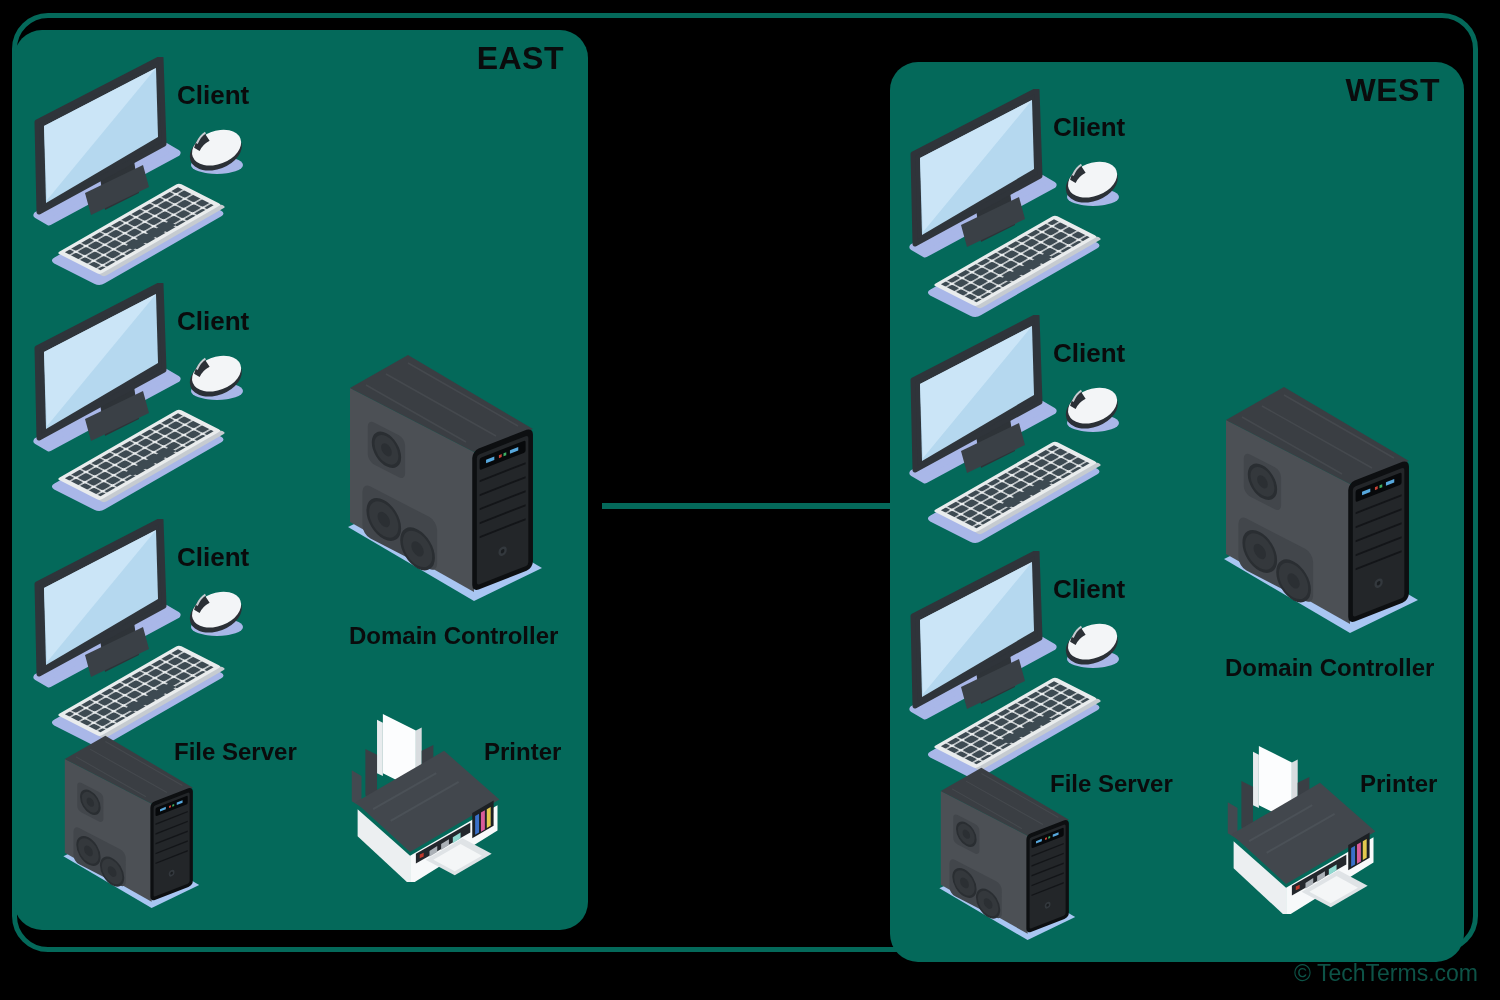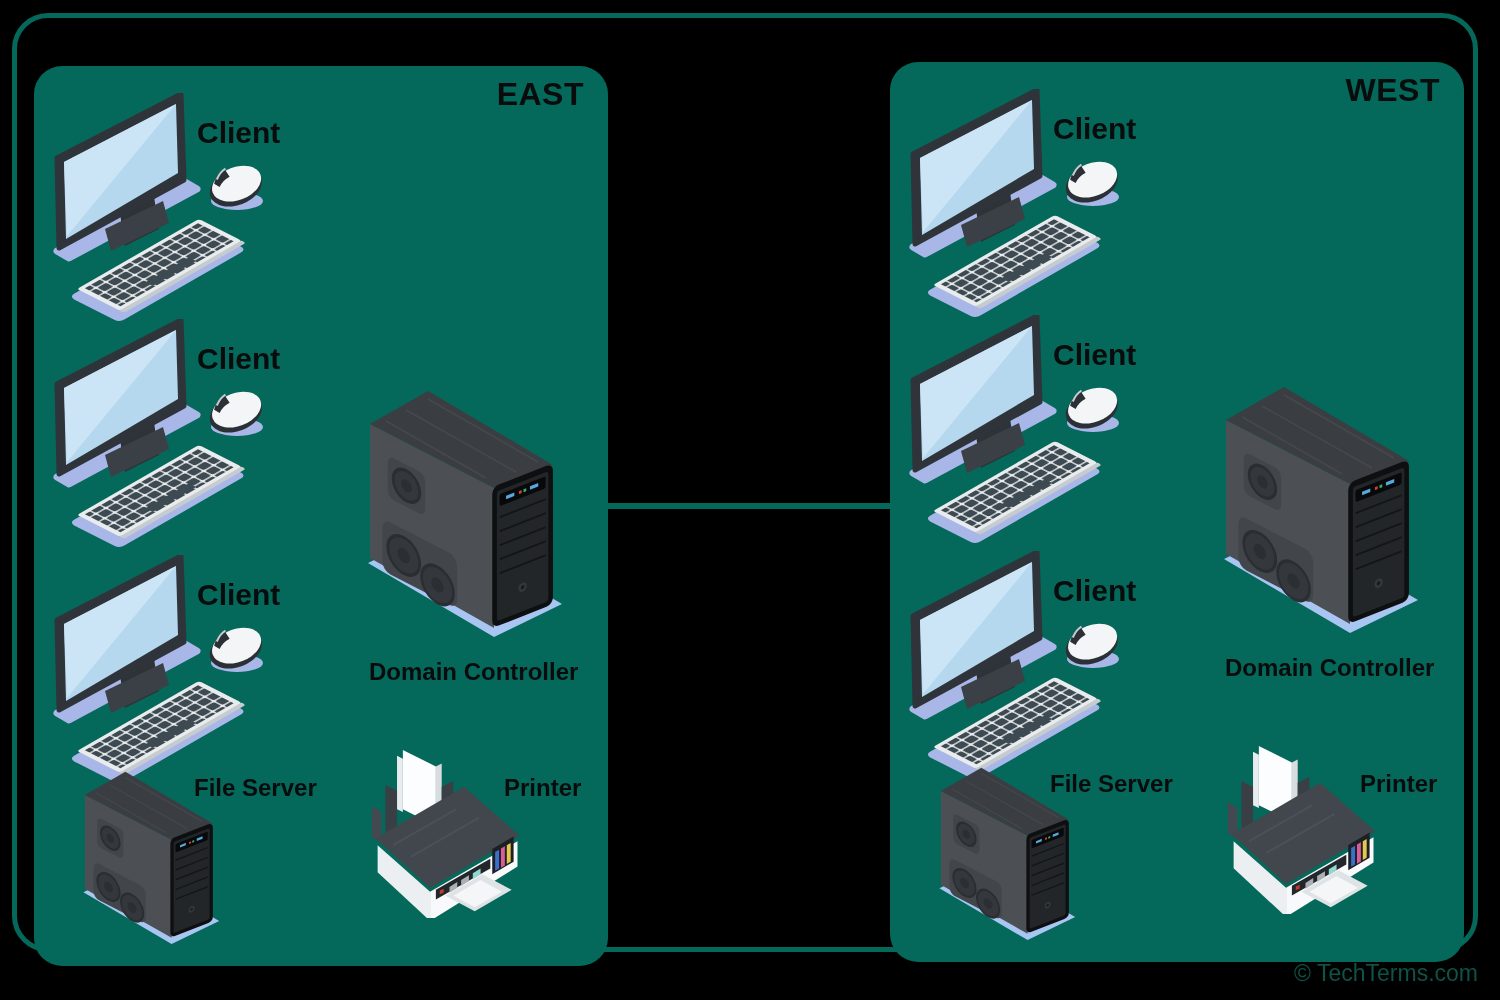--- a/index.html
+++ b/index.html
@@ -2,26 +2,26 @@
 <html><head>
 <meta charset="utf-8">
 <style>
   html,body{margin:0;padding:0;background:#000;}
   .stage{position:relative;width:1500px;height:1000px;background:#000;overflow:hidden;
          font-family:"Liberation Sans",sans-serif;}
   .outer-border{position:absolute;left:12px;top:13px;width:1456px;height:929px;
                 border:5px solid #04695A;border-radius:36px;}
   .connector{position:absolute;left:602px;top:503px;width:290px;height:6px;background:#04695A;}
   .panel{position:absolute;top:30px;width:574px;height:900px;background:#04695A;border-radius:28px;}
-  .panel.east{left:34px;margin-top:36px;}
+  .panel.east{left:14px;}
   .panel.west{left:890px;margin-top:32px;}
   .domain-label{position:absolute;top:10px;right:24px;font-size:32px;font-weight:700;
                 color:#0a0b0c;letter-spacing:.5px;}
   .lbl{position:absolute;font-weight:700;color:#0a0b0c;white-space:nowrap;}
-  .client-label{font-size:30px;}
+  .client-label{font-size:26px;}
   .device-label{font-size:24px;text-align:right;}
   .client-svg{position:absolute;left:15px;width:230px;height:230px;}
   .c1{top:27px;} .c2{top:253px;} .c3{top:489px;}
   .cl1{left:163px;top:50px;} .cl2{left:163px;top:276px;} .cl3{left:163px;top:512px;}
   .dc-svg{position:absolute;left:332px;top:317px;width:200px;height:265px;}
   .dc-label{left:335px;top:592px;width:200px;text-align:right;}
   .fs-svg{position:absolute;left:48px;top:700px;width:140px;height:186px;}
   .fs-label{left:160px;top:708px;}
   .pr-svg{position:absolute;left:330px;top:682px;width:170px;height:170px;}
   .pr-label{left:470px;top:708px;}

